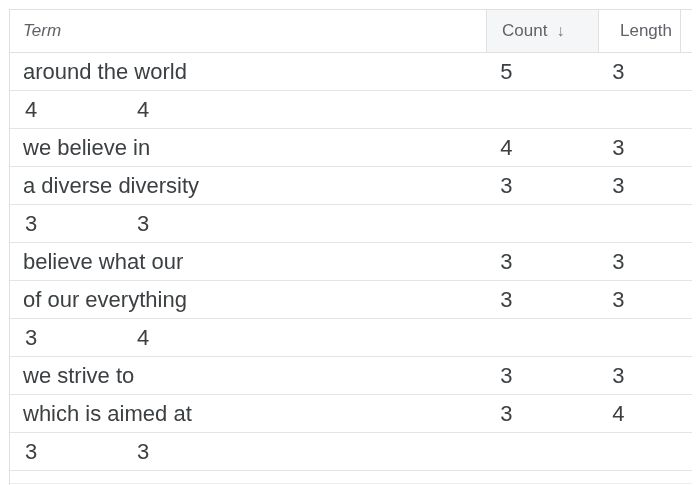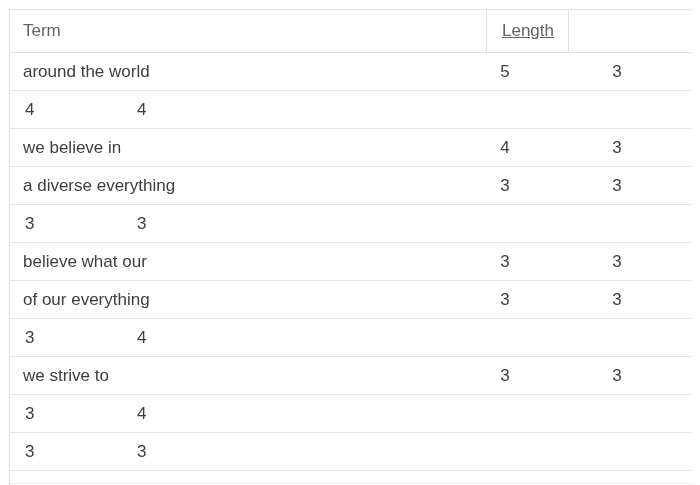--- a/index.html
+++ b/index.html
@@ -32,66 +32,69 @@
   }
   .th {
     display: flex;
     align-items: center;
     height: 100%;
     font-size: 17px;
     color: var(--header-text);
     cursor: pointer;
     user-select: none;
   }
-  .th-term   { width: 476px; padding-left: 13px; }
+  .th-term   { width: 476px; padding-left: 13px; font-style: italic; }
   .th-count  {
     width: 112px; padding-left: 15px;
     border-left: 1px solid var(--border);
     background: var(--sorted-bg);
   }
   .th-length {
-    width: 83px; padding-left: 15px;
+    width: 83px; padding-left: 21px;
     border-left: 1px solid var(--border);
     border-right: 1px solid var(--border);
-    text-decoration: underline;
   }
   .sort-arrow {
     margin-left: 9px;
     font-size: 16px;
     color: #7b8084;
     line-height: 1;
   }
   .tr {
     display: flex;
     align-items: center;
     height: 38px;
     border-bottom: 1px solid var(--row-border);
   }
   .td {
-    font-size: 17px;
+    font-size: 22px;
     color: var(--body-text);
     white-space: nowrap;
     overflow: hidden;
   }
   .td-term   { width: 476px; padding-left: 13px; }
   .td-count  { width: 112px; padding-left: 15px; }
   .td-length { width: 95px;  padding-left: 15px; }
   .tr-partial {
     height: 13px;
     border-bottom: 1px solid #ededed;
   }
 </style>
 </head>
 <body>
 
 <div class="term-table">
 
   <div class="thead">
     <div class="th th-term">
       <span>Term</span>
+    </div>
+    <div class="th th-count">
+      <span>Count</span>
+      <span class="sort-arrow">↓</span>
     </div>
     <div class="th th-length">
       <span>Length</span>
     </div>
   </div>
 
   <div class="tbody">
   <div class="tr">
     <div class="td td-term">around the world</div>
     <div class="td td-count">5</div>
@@ -103,21 +106,21 @@
     <div class="td td-length">4</div>
   </div>
 
   <div class="tr">
     <div class="td td-term">we believe in</div>
     <div class="td td-count">4</div>
     <div class="td td-length">3</div>
   </div>
 
   <div class="tr">
-    <div class="td td-term">a diverse everything</div>
+    <div class="td td-term">a diverse diversity</div>
     <div class="td td-count">3</div>
     <div class="td td-length">3</div>
   </div>
 
   <div class="tr">
     <div class="td td-count">3</div>
     <div class="td td-length">3</div>
   </div>
 
   <div class="tr">
@@ -137,20 +140,21 @@
     <div class="td td-length">4</div>
   </div>
 
   <div class="tr">
     <div class="td td-term">we strive to</div>
     <div class="td td-count">3</div>
     <div class="td td-length">3</div>
   </div>
 
   <div class="tr">
+    <div class="td td-term">which is aimed at</div>
     <div class="td td-count">3</div>
     <div class="td td-length">4</div>
   </div>
 
   <div class="tr">
     <div class="td td-count">3</div>
     <div class="td td-length">3</div>
   </div>
 </div>
 

